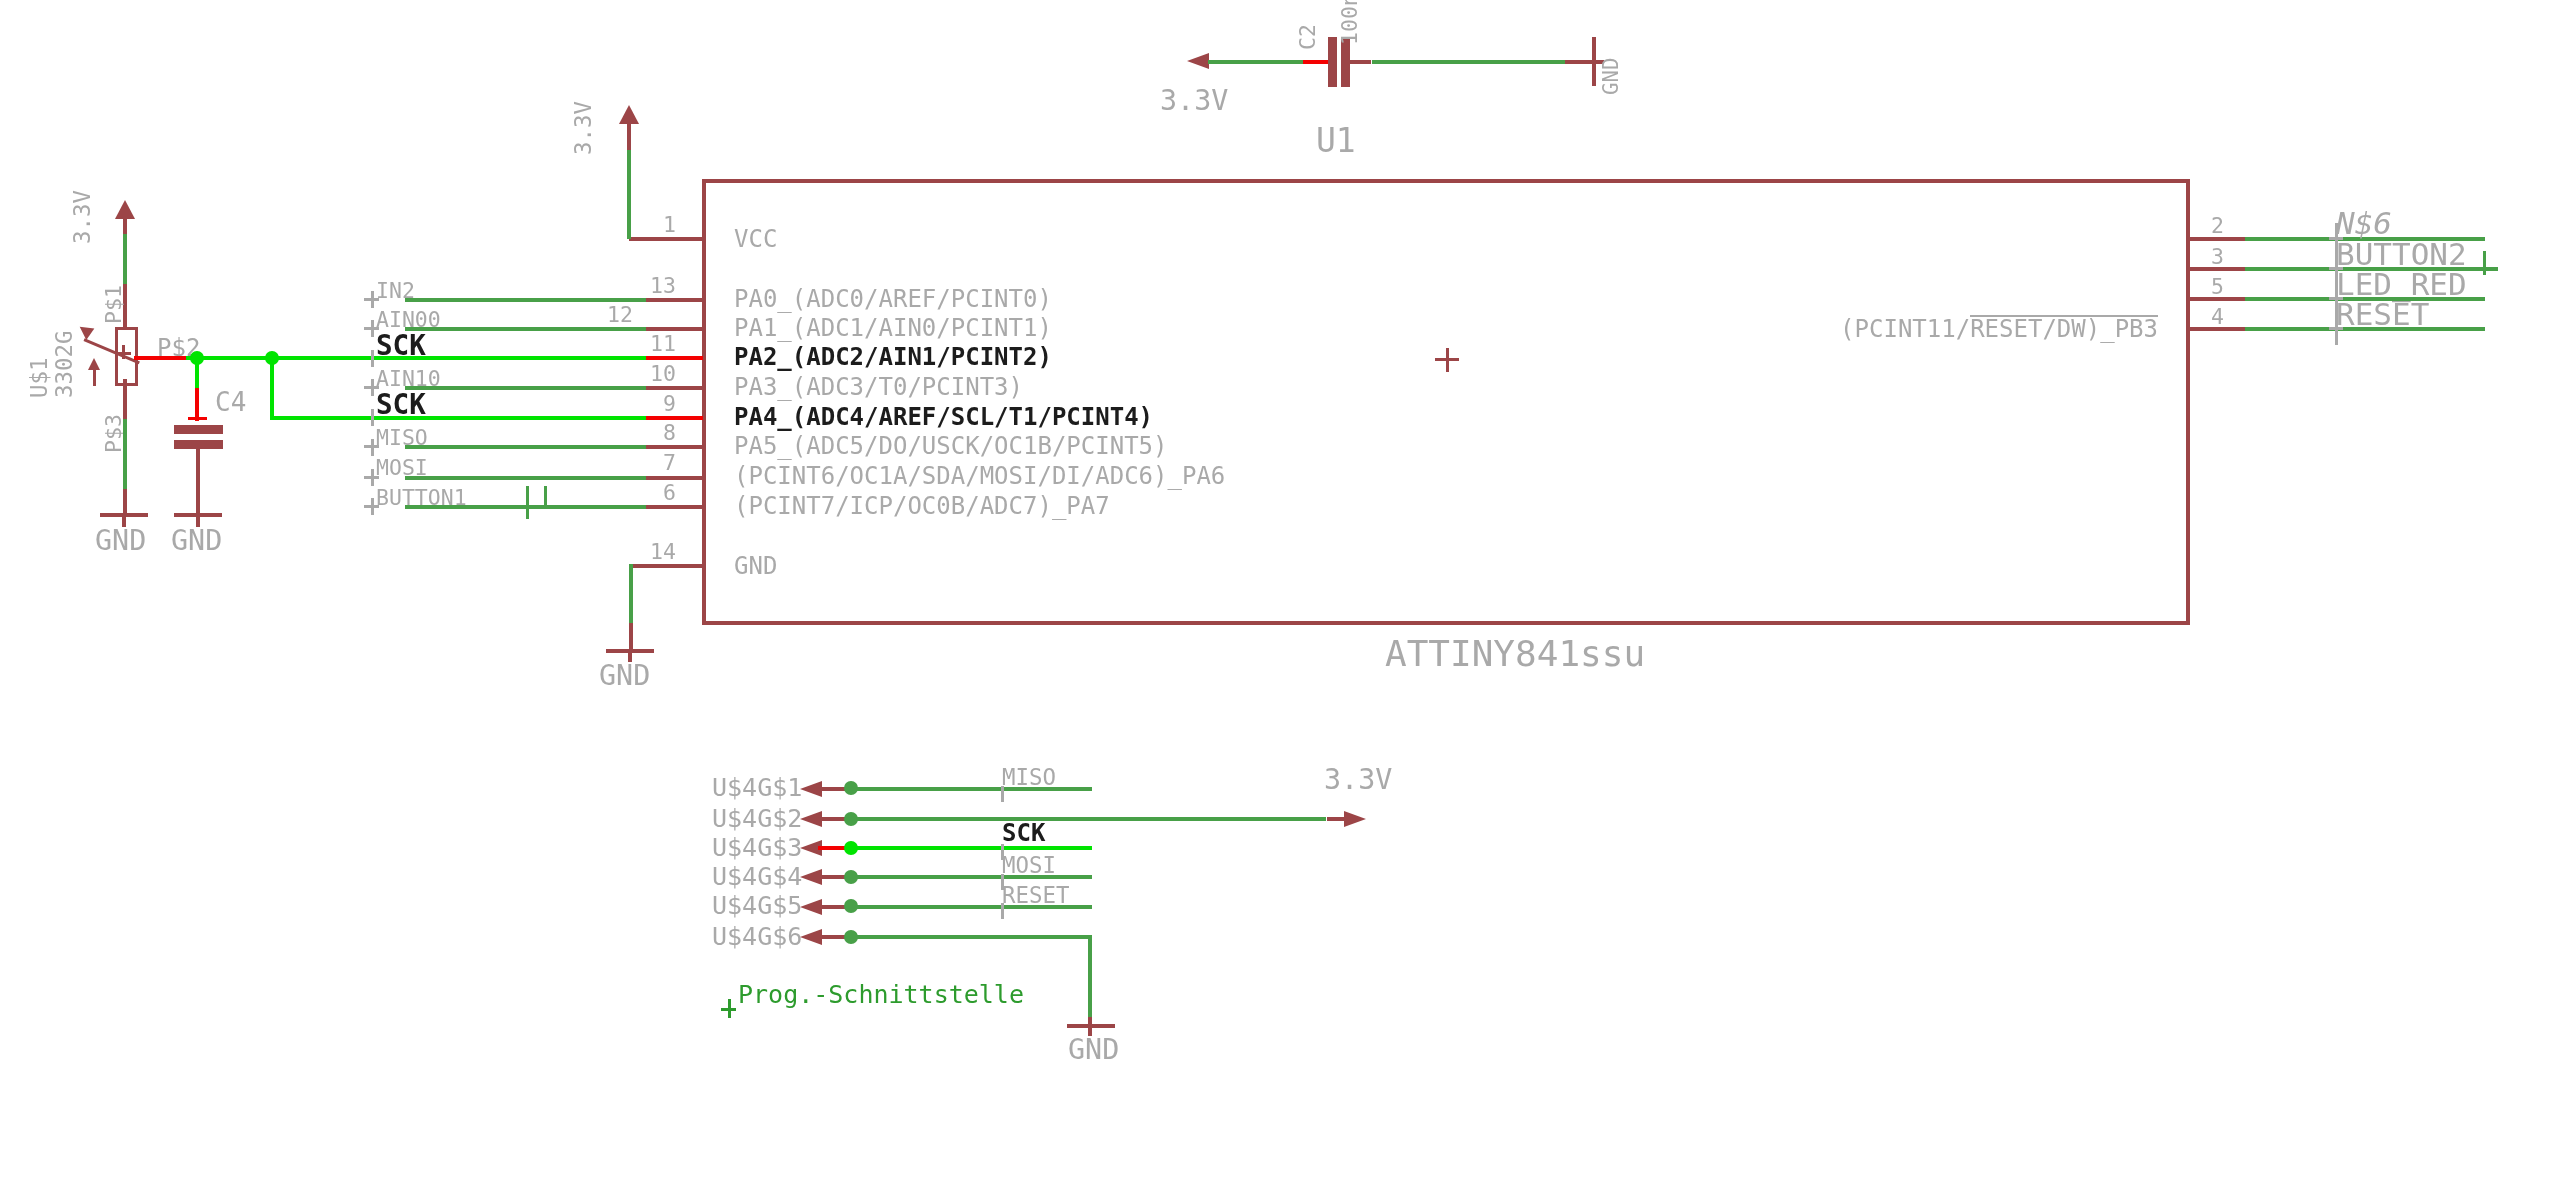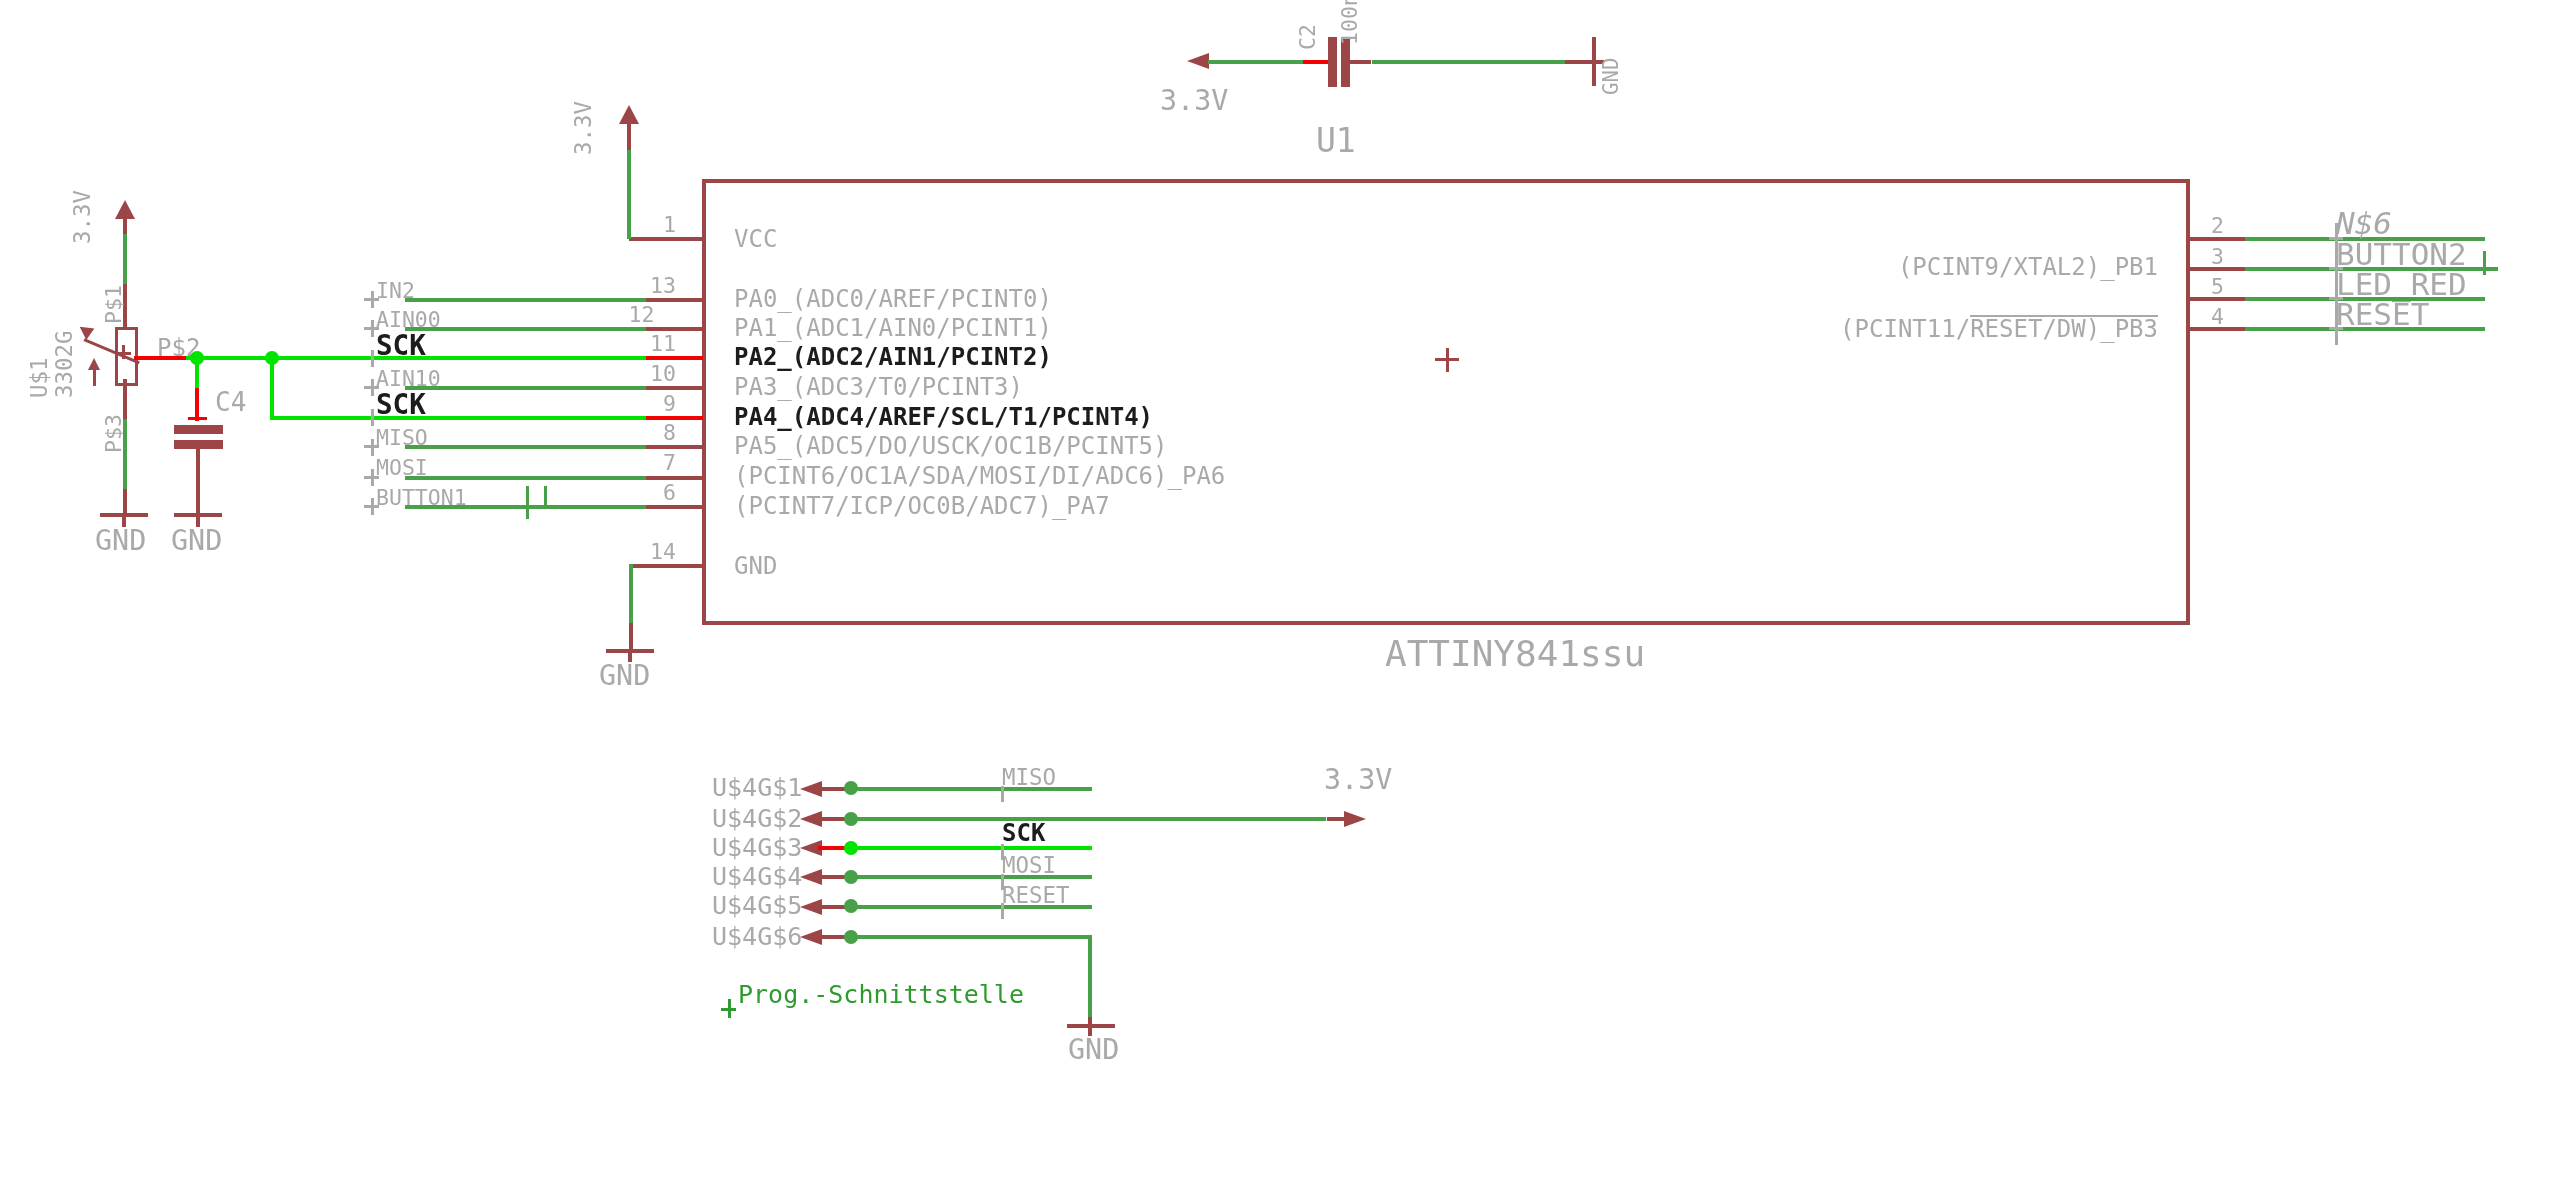--- a/index.html
+++ b/index.html
@@ -121,21 +121,21 @@
   <div class="w wd" style="left:405px;top:298px;width:243px;height:4.3px;"></div>
   <div class="w wm" style="left:646px;top:298px;width:57px;height:4.3px;"></div>
   <div class="t" style="left:607px;top:275px;width:69px;text-align:right;font-size:21.5px;">13</div>
   <div class="t" style="left:376px;top:280px;font-size:21.5px;">IN2</div>
   <div class="w wg" style="left:371px;top:291px;width:2.6px;height:17px;"></div>
   <div class="w wg" style="left:364px;top:298px;width:14.6px;height:2.6px;"></div>
   <div class="t" style="left:734px;top:287px;font-size:24px;">PA0_(ADC0/AREF/PCINT0)</div>
 
   <div class="w wd" style="left:405px;top:327px;width:243px;height:4.3px;"></div>
   <div class="w wm" style="left:646px;top:327px;width:57px;height:4.3px;"></div>
-  <div class="t" style="left:607px;top:304px;width:69px;text-align:center;font-size:21.5px;">12</div>
+  <div class="t" style="left:607px;top:304px;width:69px;text-align:left;font-size:21.5px;">12</div>
   <div class="t" style="left:376px;top:309px;font-size:21.5px;">AIN00</div>
   <div class="w wg" style="left:371px;top:320px;width:2.6px;height:17px;"></div>
   <div class="w wg" style="left:364px;top:327px;width:14.6px;height:2.6px;"></div>
   <div class="t" style="left:734px;top:316px;font-size:24px;">PA1_(ADC1/AIN0/PCINT1)</div>
 
   <div class="w wr" style="left:646px;top:356px;width:57px;height:4.3px;"></div>
   <div class="t blk" style="left:376px;top:332px;font-size:27.6px;">SCK</div>
   <div class="t" style="left:607px;top:333px;width:69px;text-align:right;font-size:21.5px;">11</div>
   <div class="w wg" style="left:371px;top:350px;width:2.6px;height:17px;"></div>
   <div class="t blk" style="left:734px;top:345px;font-size:24px;">PA2_(ADC2/AIN1/PCINT2)</div>
@@ -187,21 +187,20 @@
   <div class="w wg" style="left:2335px;top:223px;width:2.6px;height:31px;"></div>
   <div class="w wg" style="left:2329px;top:237px;width:13.8px;height:2.6px;"></div>
 
   <div class="w wm" style="left:2187px;top:267px;width:60px;height:4.3px;"></div>
   <div class="w wd" style="left:2245px;top:267px;width:253px;height:4.3px;"></div>
   <div class="t" style="left:2211px;top:246px;font-size:21.5px;">3</div>
   <div class="t" style="left:2336px;top:239px;font-size:31px;">BUTTON2</div>
   <div class="w wg" style="left:2335px;top:253px;width:2.6px;height:31px;"></div>
   <div class="w wg" style="left:2329px;top:267px;width:13.8px;height:2.6px;"></div>
   <div class="w wd" style="left:2483px;top:251px;width:3.4px;height:24px;"></div>
-  <div class="t" style="left:1292px;top:255px;width:866px;text-align:right;font-size:24px;">(PCINT9/XTAL2)_PB1</div>
 
   <div class="w wm" style="left:2187px;top:297px;width:60px;height:4.3px;"></div>
   <div class="w wd" style="left:2245px;top:297px;width:240px;height:4.3px;"></div>
   <div class="t" style="left:2211px;top:276px;font-size:21.5px;">5</div>
   <div class="t" style="left:2336px;top:269px;font-size:31px;">LED_RED</div>
   <div class="w wg" style="left:2335px;top:283px;width:2.6px;height:31px;"></div>
   <div class="w wg" style="left:2329px;top:297px;width:13.8px;height:2.6px;"></div>
 
   <div class="w wm" style="left:2187px;top:327px;width:60px;height:4.3px;"></div>
   <div class="w wd" style="left:2245px;top:327px;width:240px;height:4.3px;"></div>

